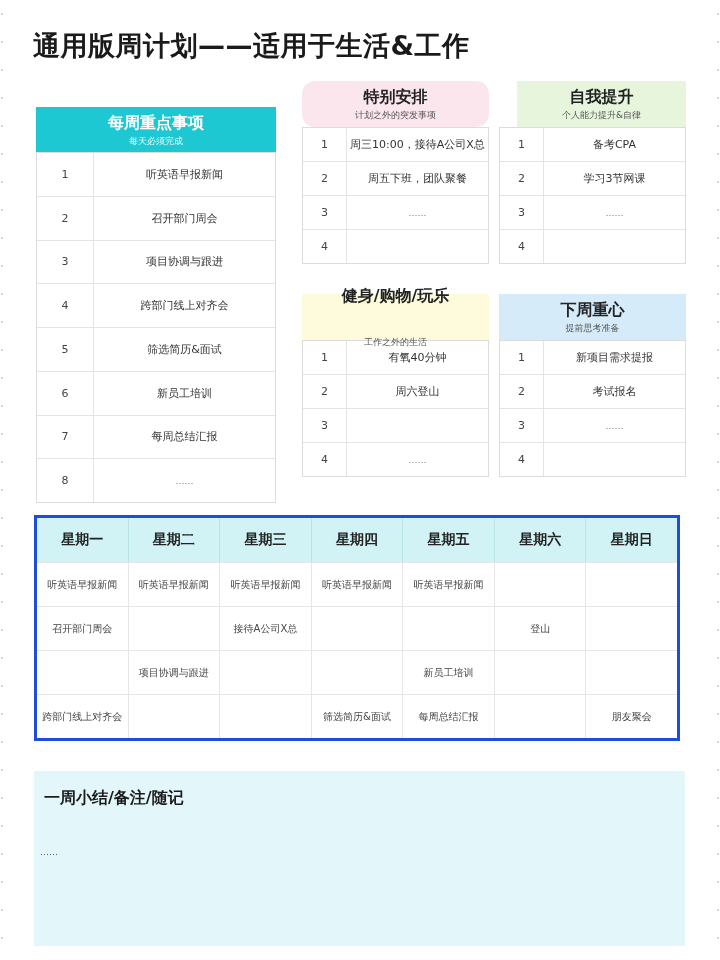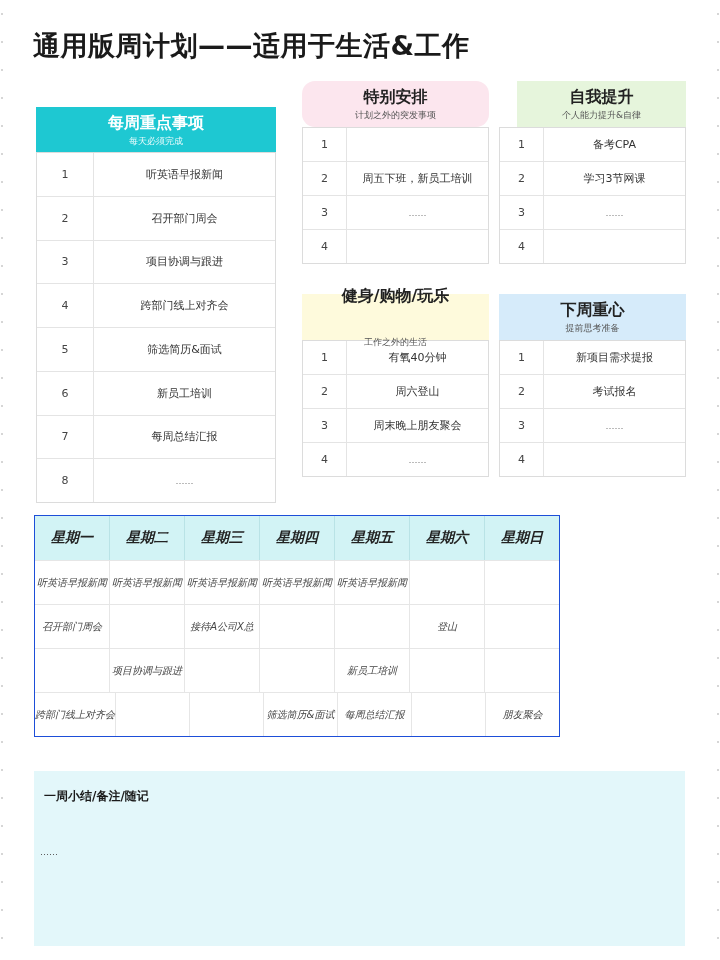--- a/index.html
+++ b/index.html
@@ -41,30 +41,30 @@
   #card-special { left: 302px; top: 81px; }
   #card-special .card-header { background: #fce6ee; border-radius: 13px; }
   #card-self { left: 499px; top: 81px; }
   #card-self .card-header { background: #e6f5dc; margin-left: 18px; }
   #card-life { left: 302px; top: 294px; }
   #card-life .card-header { background: #fefadc; gap: 28px; }
   #card-next { left: 499px; top: 294px; }
   #card-next .card-header { background: #d6ebfa; }
 
   
-  #week-table { position: absolute; left: 34px; top: 515px; width: 526px; border: 1px solid #1d4ed8; font-style: italic; }
+  #week-table { position: absolute; left: 34px; top: 515px; width: 646px; border: 3px solid #1d4ed8; }
   .week-head { display: flex; background: #d2f3f5; height: 44px; }
   .week-head .wcell { font-size: 14px; font-weight: bold; color: #222; border-right: 1px solid #b9e3e6; }
   .week-row { display: flex; height: 44px; border-top: 1px solid #e6e6e6; }
   .wcell { flex: 1; display: flex; align-items: center; justify-content: center; font-size: 10px; color: #444; border-right: 1px solid #e6e6e6; white-space: nowrap; }
   .wcell:last-child { border-right: none; }
 
   
   #notes { position: absolute; left: 34px; top: 771px; width: 651px; height: 175px; background: #e3f7fa; }
-  .notes-title { position: absolute; left: 10px; top: 17px; font-size: 12px; font-weight: bold; color: #1a1a1a; }
+  .notes-title { position: absolute; left: 10px; top: 17px; font-size: 16px; font-weight: bold; color: #1a1a1a; }
   .notes-body { position: absolute; left: 6px; top: 76px; font-size: 9px; color: #555; }
 </style>
 </head>
 <body>
 
 <div class="edge-dots left"></div>
 <div class="edge-dots right"></div>
 
 <div class="page-title">通用版周计划——适用于生活&amp;工作</div>
 
@@ -110,24 +110,25 @@
 </div>
 
 <div class="card small-card" id="card-special">
   <div class="card-header">
     <div class="card-title">特别安排</div>
     <div class="card-sub">计划之外的突发事项</div>
   </div>
   <div class="card-body">
     <div class="row">
         <div class="num">1</div>
-      </div>
-    <div class="row">
-        <div class="num">2</div>
-        <div class="text">周五下班，新员工培训</div>
+        <div class="text">周三10:00，接待A公司X总</div>
+      </div>
+    <div class="row">
+        <div class="num">2</div>
+        <div class="text">周五下班，团队聚餐</div>
       </div>
     <div class="row">
         <div class="num">3</div>
         <div class="text dots">……</div>
       </div>
     <div class="row">
         <div class="num">4</div>
         <div class="text"></div>
       </div>
   </div>
@@ -167,21 +168,20 @@
     <div class="row">
         <div class="num">1</div>
         <div class="text">有氧40分钟</div>
       </div>
     <div class="row">
         <div class="num">2</div>
         <div class="text">周六登山</div>
       </div>
     <div class="row">
         <div class="num">3</div>
-        <div class="text">周末晚上朋友聚会</div>
       </div>
     <div class="row">
         <div class="num">4</div>
         <div class="text dots">……</div>
       </div>
   </div>
 </div>
 
 <div class="card small-card" id="card-next">
   <div class="card-header">

